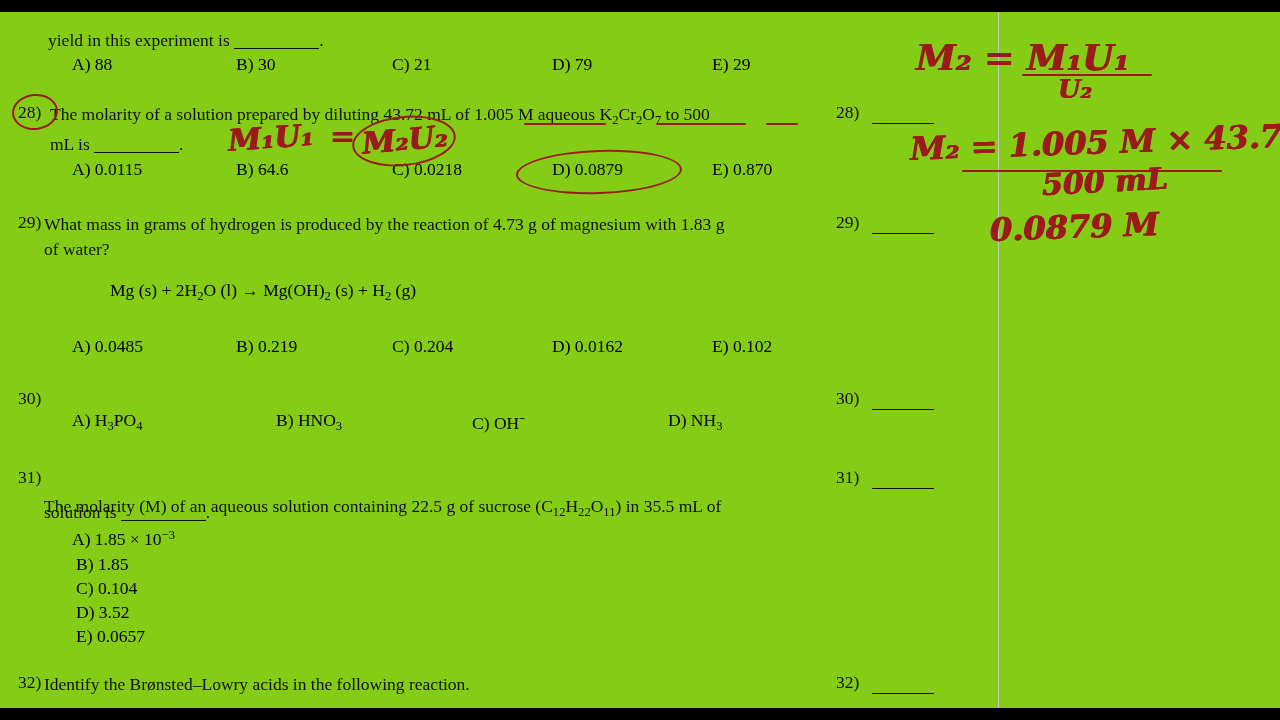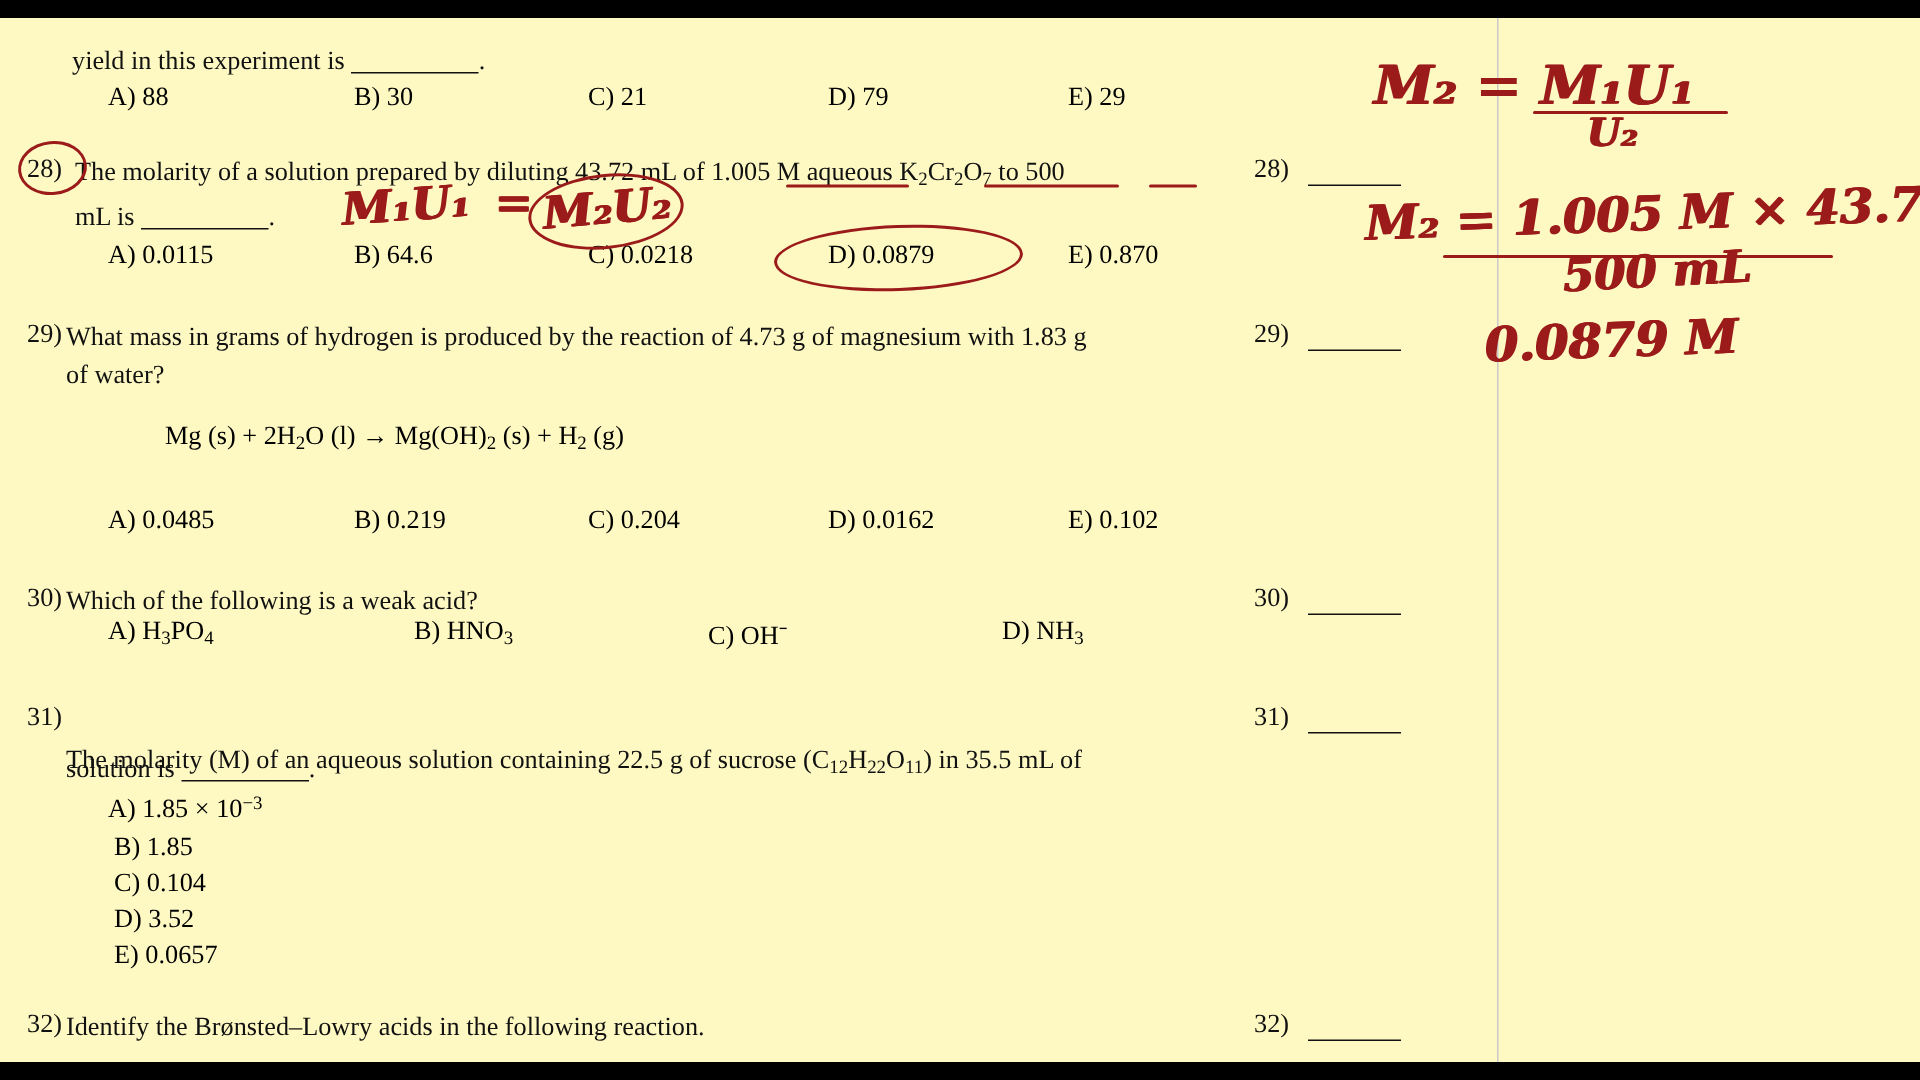--- a/index.html
+++ b/index.html
@@ -1,21 +1,21 @@
 <!DOCTYPE html>
 <html><head>
 <meta charset="utf-8">
 <style>
   html,body{margin:0;padding:0;background:#000;}
   #page{
     position:relative;width:1280px;height:720px;background:#000;
     font-family:"Liberation Serif", serif;overflow:hidden;
   }
   #sheet{
-    position:absolute;left:0;top:12px;width:1280px;height:696px;background:#fef9c3;
+    position:absolute;left:0;top:12px;width:1280px;height:696px;background:#84cc16;
   }
   .col-divider{
     position:absolute;left:998px;top:0;width:1px;height:696px;background:#c9c9c9;
   }
   .q{position:absolute;color:#111;}
   .qtext{font-size:17.5px;line-height:25px;}
   .num{font-size:17.5px;}
   .blank-line{display:inline-block;border-bottom:1px solid #111;width:85px;vertical-align:-3px;}
   .choices{position:absolute;font-size:17.5px;}
   .choice{position:absolute;white-space:nowrap;}
@@ -79,21 +79,20 @@
       <span class="choice" style="left:72px;">A) 0.0485</span>
       <span class="choice" style="left:236px;">B) 0.219</span>
       <span class="choice" style="left:392px;">C) 0.204</span>
       <span class="choice" style="left:552px;">D) 0.0162</span>
       <span class="choice" style="left:712px;">E) 0.102</span>
     </div>
     <div class="ansnum" style="left:836px;top:200px;">29)</div>
     <div class="ansblank" style="left:872px;top:220px;"></div>
 
     <div class="q num" style="left:18px;top:376px;">30)</div>
-    <div class="q qtext" style="left:44px;top:376px;width:600px;">Which of the following is a weak acid?</div>
     <div class="choices" style="left:0;top:398px;">
       <span class="choice" style="left:72px;">A) H<sub>3</sub>PO<sub>4</sub></span>
       <span class="choice" style="left:276px;">B) HNO<sub>3</sub></span>
       <span class="choice" style="left:472px;">C) OH⁻</span>
       <span class="choice" style="left:668px;">D) NH<sub>3</sub></span>
     </div>
     <div class="ansnum" style="left:836px;top:376px;">30)</div>
     <div class="ansblank" style="left:872px;top:396px;"></div>
 
     <div class="q num" style="left:18px;top:455px;">31)</div>

